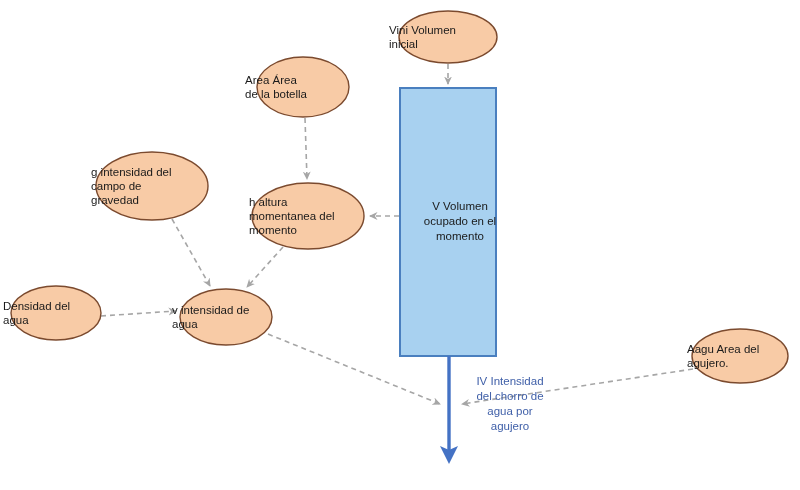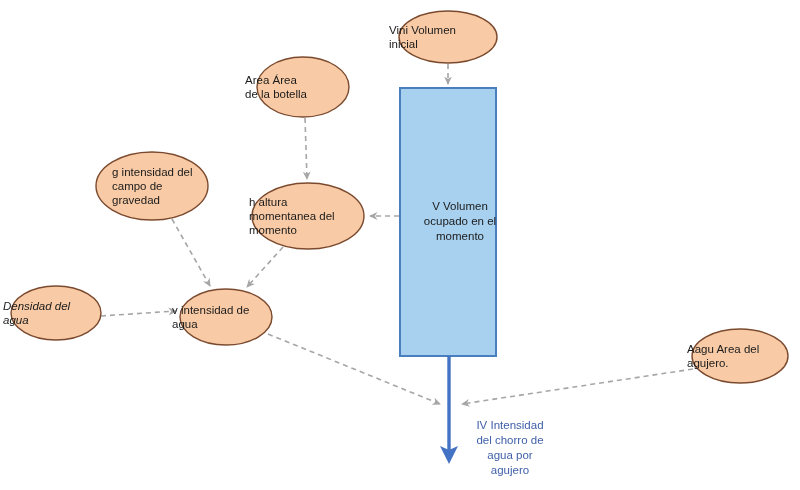--- a/index.html
+++ b/index.html
@@ -41,21 +41,20 @@
     white-space: pre-line;
   }
   .edge-label {
     position: absolute;
     text-align: center;
     font-family: "Liberation Sans", sans-serif;
     font-size: 11.5px;
     line-height: 15px;
     color: #3f5fa8;
     white-space: pre-line;
-    margin-top: 44px;
   }
 </style>
 </head>
 <body>
 
 <svg id="canvas" viewBox="0 0 800 490">
   <defs>
     <marker id="arrow-gray" markerWidth="9" markerHeight="9" refX="7.5" refY="4.5" orient="auto" markerUnits="userSpaceOnUse">
       <path d="M0,0.6 L8.5,4.5 L0,8.4 L2.6,4.5 Z" fill="#a6a6a6"></path>
     </marker>
@@ -96,29 +95,29 @@
     <ellipse cx="740" cy="356" rx="48" ry="27" fill="#f8cba6" stroke="#7b4a2e" stroke-width="1.4"></ellipse>
   </g>
 </svg>
 
 <div class="node-label" style="left:389px; top:23px; width:118px;">Vini Volumen
 inicial</div>
 
 <div class="node-label" style="left:245px; top:73px; width:116px;">Area Área
 de la botella</div>
 
-<div class="node-label" style="left:112px; top:165px; width:116px;">g intensidad del
+<div class="node-label" style="left:91px; top:165px; width:116px;">g intensidad del
 campo de
 gravedad</div>
 
 <div class="node-label" style="left:249px; top:195px; width:118px;">h altura
 momentanea del
 momento</div>
 
-<div class="node-label" style="left:3px; top:299px; width:106px;font-style:italic;">Densidad del
+<div class="node-label" style="left:3px; top:299px; width:106px;">Densidad del
 agua</div>
 
 <div class="node-label" style="left:172px; top:303px; width:108px;">v intensidad de
 agua</div>
 
 <div class="node-label" style="left:687px; top:342px; width:106px;">Aagu Area del
 agujero.</div>
 
 <div class="rect-label" style="left:400px; top:199px; width:96px;padding-left:12px;">V Volumen
 ocupado en el

